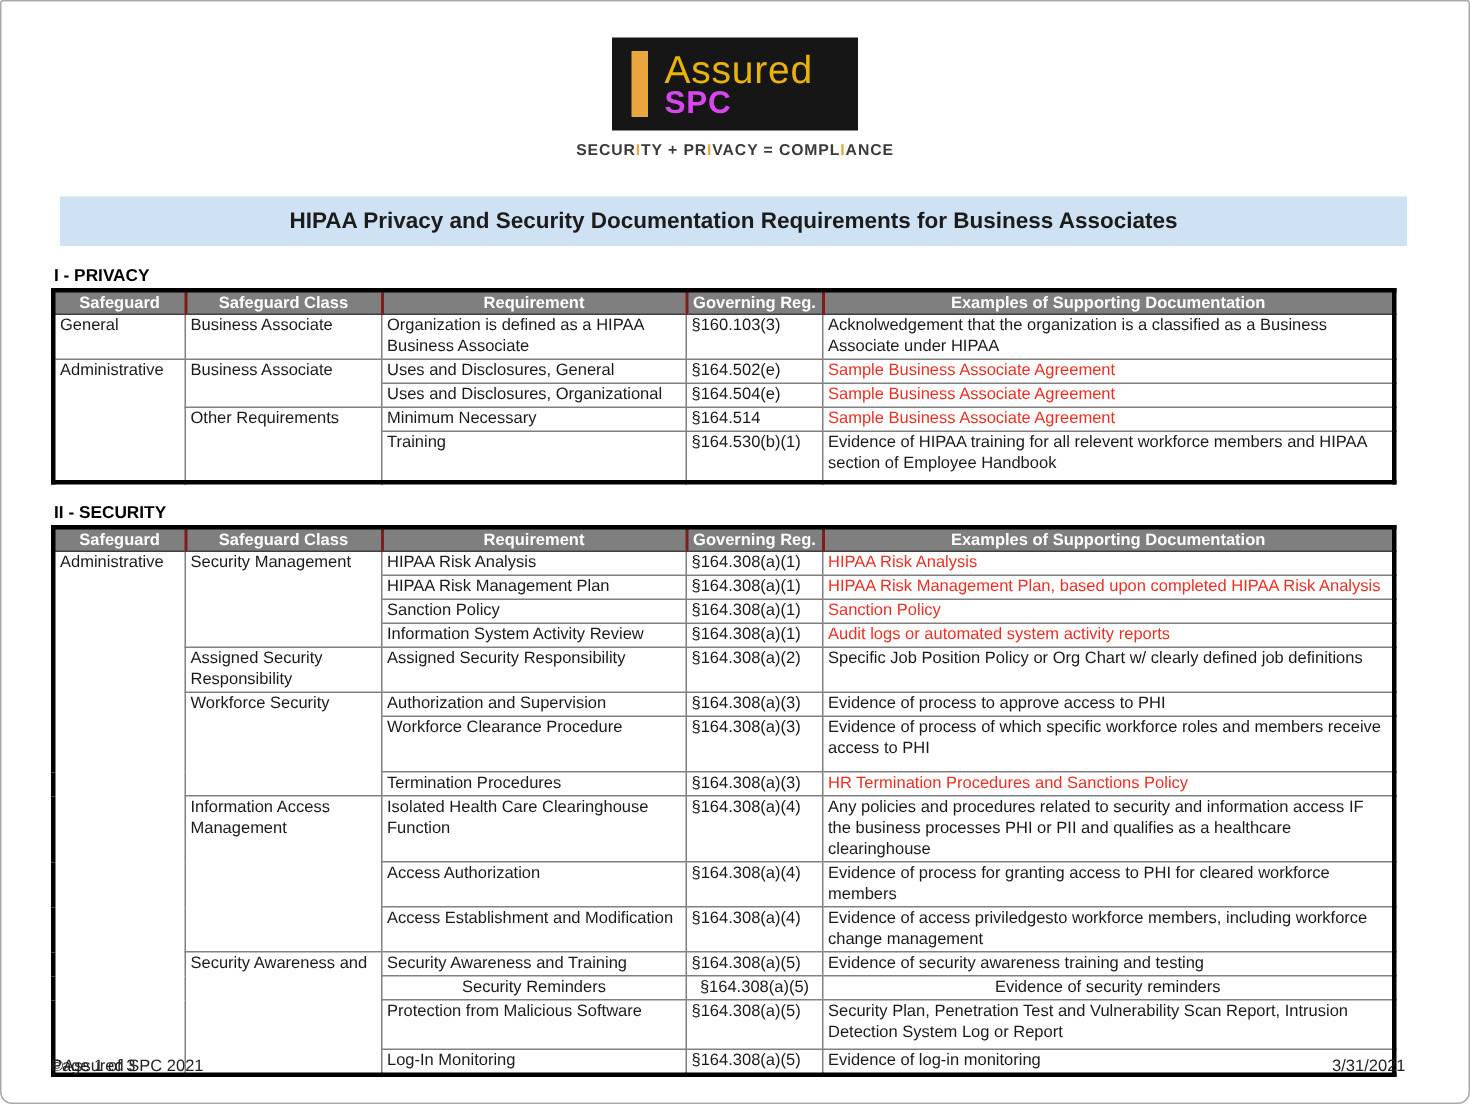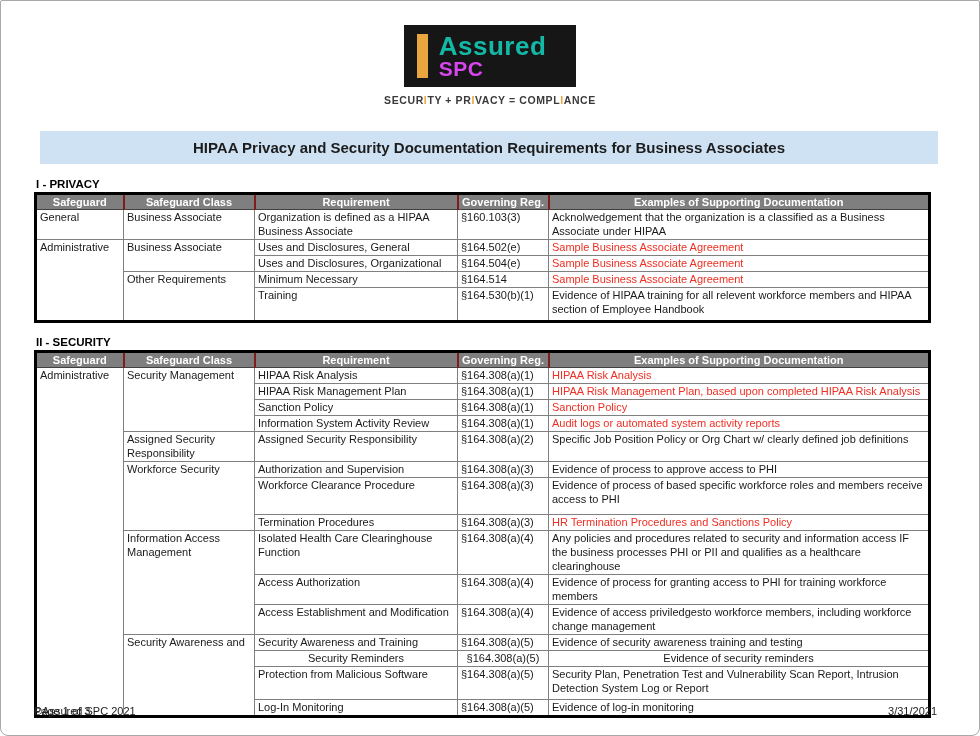--- a/index.html
+++ b/index.html
@@ -18,21 +18,21 @@
     border:1px solid #a9a9a9;border-radius:2px 2px 8px 8px;overflow:hidden;
   }
   
   .logo-wrap{text-align:center;padding-top:24px;}
   .logo{
     display:inline-flex;align-items:stretch;background:var(--logo-bg);
     height:62px;padding:9px 30px 9px 13px;text-align:left;
   }
   .logo-bar{width:11px;background:var(--accent);margin-right:11px;}
   .logo-text{display:flex;flex-direction:column;justify-content:center;}
-  .logo-top{font-size:26px;line-height:25px;font-weight:700;color:#14b8a6;letter-spacing:.5px;text-align:right;}
+  .logo-top{font-size:26px;line-height:25px;font-weight:400;color:#eab308;letter-spacing:.5px;text-align:right;}
   .logo-bottom{font-size:21px;line-height:20px;font-weight:700;color:#d946ef;letter-spacing:.5px;}
   .tagline{margin-top:7px;font-size:10.5px;font-weight:700;color:#3a3a3a;letter-spacing:.6px;}
   .tagline .accent{color:var(--accent);}
   
   .title-banner{
     margin:25px 41px 0 39px;background:var(--banner-bg);
     text-align:center;font-weight:700;font-size:15px;color:#1c1c1c;
     padding:8px 0;
   }
   
@@ -187,37 +187,37 @@
           </tr>
           <tr style="height: 15px;">
             <td rowspan="3">Workforce Security</td>
             <td>Authorization and Supervision</td>
             <td>§164.308(a)(3)</td>
             <td>Evidence of process to approve access to PHI</td>
           </tr>
           <tr style="height: 37px;">
             <td>Workforce Clearance Procedure</td>
             <td>§164.308(a)(3)</td>
-            <td>Evidence of process of based specific workforce roles and members receive access to PHI</td>
+            <td>Evidence of process of which specific workforce roles and members receive access to PHI</td>
           </tr>
           <tr style="height: 15px;">
             <td>Termination Procedures</td>
             <td>§164.308(a)(3)</td>
             <td class="red">HR Termination Procedures and Sanctions Policy</td>
           </tr>
           <tr style="height: 44px;">
             <td rowspan="3">Information Access Management</td>
             <td>Isolated Health Care Clearinghouse Function</td>
             <td>§164.308(a)(4)</td>
             <td>Any policies and procedures related to security and information access IF the business processes PHI or PII and qualifies as a healthcare clearinghouse</td>
           </tr>
           <tr style="height: 30px;">
             <td>Access Authorization</td>
             <td>§164.308(a)(4)</td>
-            <td>Evidence of process for granting access to PHI for training workforce members</td>
+            <td>Evidence of process for granting access to PHI for cleared workforce members</td>
           </tr>
           <tr style="height: 30px;">
             <td>Access Establishment and Modification</td>
             <td>§164.308(a)(4)</td>
             <td>Evidence of access priviledgesto workforce members, including workforce change management</td>
           </tr>
           <tr style="height: 15px;">
             <td rowspan="4">Security Awareness and</td>
             <td>Security Awareness and Training</td>
             <td>§164.308(a)(5)</td>

